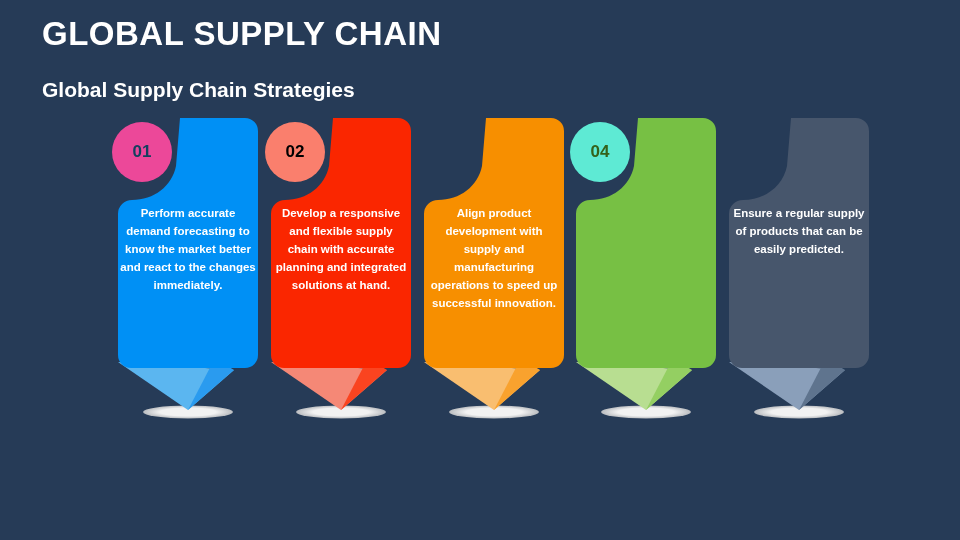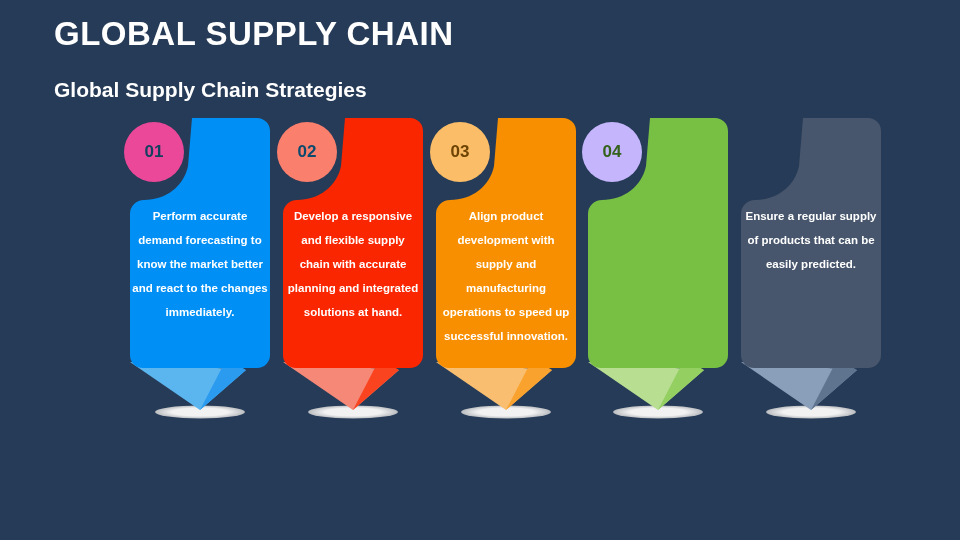--- a/index.html
+++ b/index.html
@@ -2,21 +2,21 @@
 <html><head>
 <meta charset="utf-8">
 <style>
   html,body{margin:0;padding:0;}
   body{
     width:960px;height:540px;overflow:hidden;
     background:#263b57;
     font-family:"Liberation Sans", sans-serif;
     position:relative;
   }
-  #stage{position:absolute;left:16px;top:0;width:808px;height:540px;}
+  #stage{position:absolute;left:4px;top:0;width:808px;height:540px;}
 
   
   .hdr{position:absolute;left:38px;top:14px;}
   .hdr .t{
     font-size:33px;font-weight:bold;color:#ffffff;
     letter-spacing:0.5px;line-height:40px;white-space:nowrap;
   }
   .hdr .s{
     font-size:21px;font-weight:bold;color:#ffffff;
     line-height:28px;white-space:nowrap;margin-top:22px;
@@ -28,21 +28,21 @@
   .circle{
     position:absolute;left:0px;top:4px;
     width:60px;height:60px;border-radius:50%;
     display:flex;align-items:center;justify-content:center;
     font-size:17px;font-weight:bold;
     z-index:4;
   }
   .txt{
     position:absolute;left:8px;top:86px;width:136px;
     text-align:center;color:#ffffff;
-    font-size:11.5px;font-weight:bold;line-height:24px;
+    font-size:11.5px;font-weight:bold;line-height:18px;
     z-index:3;
   }
 </style>
 </head>
 <body>
 
 <div id="stage">
 
   <div class="hdr">
     <div class="t">GLOBAL SUPPLY CHAIN</div>
@@ -74,53 +74,53 @@
               <stop offset="100%" stop-color="#b9bcc0"></stop>
             </radialGradient>
             <clipPath id="clg1">
               <path d="M 68,0 H 133 a 13,13 0 0 1 13,13 V 237 a 13,13 0 0 1 -13,13 H 19 a 13,13 0 0 1 -13,-13 V 96 a 14,14 0 0 1 14,-14 c 22,0 40,-14 44,-34 Z"></path>
             </clipPath>
           </defs>
           <ellipse cx="76" cy="294" rx="45" ry="6.5" fill="url(#shg1)"></ellipse>
           <path d="M 6,244 L 122,252 L 76,292 Z" fill="#f58876"></path>
           <path d="M 103,240 L 122,252 L 76,292 Z" fill="#fa4420"></path>
           <path d="M 68,0 H 133 a 13,13 0 0 1 13,13 V 237 a 13,13 0 0 1 -13,13 H 19 a 13,13 0 0 1 -13,-13 V 96 a 14,14 0 0 1 14,-14 c 22,0 40,-14 44,-34 Z" fill="#fa2600"></path>
-        </svg><div class="circle" style="background: rgb(250, 127, 109); color: #0c4a6e;">02</div><div class="txt">Develop a responsive and flexible supply chain with accurate planning and integrated solutions at hand.</div></div>
+        </svg><div class="circle" style="background: rgb(250, 127, 109); color: #000000;">02</div><div class="txt">Develop a responsive and flexible supply chain with accurate planning and integrated solutions at hand.</div></div>
       <div class="card" style="left: 414px;"><svg width="152" height="310" viewBox="0 0 152 310">
           <defs>
             <radialGradient id="shg2" cx="50%" cy="50%" r="50%">
               <stop offset="0%" stop-color="#f2f2f2"></stop>
               <stop offset="62%" stop-color="#f2f2f2"></stop>
               <stop offset="100%" stop-color="#b9bcc0"></stop>
             </radialGradient>
             <clipPath id="clg2">
               <path d="M 68,0 H 133 a 13,13 0 0 1 13,13 V 237 a 13,13 0 0 1 -13,13 H 19 a 13,13 0 0 1 -13,-13 V 96 a 14,14 0 0 1 14,-14 c 22,0 40,-14 44,-34 Z"></path>
             </clipPath>
           </defs>
           <ellipse cx="76" cy="294" rx="45" ry="6.5" fill="url(#shg2)"></ellipse>
           <path d="M 6,244 L 122,252 L 76,292 Z" fill="#f9be70"></path>
           <path d="M 103,240 L 122,252 L 76,292 Z" fill="#f9a22e"></path>
           <path d="M 68,0 H 133 a 13,13 0 0 1 13,13 V 237 a 13,13 0 0 1 -13,13 H 19 a 13,13 0 0 1 -13,-13 V 96 a 14,14 0 0 1 14,-14 c 22,0 40,-14 44,-34 Z" fill="#f78f00"></path>
-        </svg><div class="circle" style="background: rgb(251, 189, 103); color: rgb(110, 68, 5);">03</div><div class="txt">Align product development with supply and manufacturing operations to speed up successful innovation.</div></div>
+        </svg><div class="txt">Align product development with supply and manufacturing operations to speed up successful innovation.</div></div>
       <div class="card" style="left: 566px;"><svg width="152" height="310" viewBox="0 0 152 310">
           <defs>
             <radialGradient id="shg3" cx="50%" cy="50%" r="50%">
               <stop offset="0%" stop-color="#f2f2f2"></stop>
               <stop offset="62%" stop-color="#f2f2f2"></stop>
               <stop offset="100%" stop-color="#b9bcc0"></stop>
             </radialGradient>
             <clipPath id="clg3">
               <path d="M 68,0 H 133 a 13,13 0 0 1 13,13 V 237 a 13,13 0 0 1 -13,13 H 19 a 13,13 0 0 1 -13,-13 V 96 a 14,14 0 0 1 14,-14 c 22,0 40,-14 44,-34 Z"></path>
             </clipPath>
           </defs>
           <ellipse cx="76" cy="294" rx="45" ry="6.5" fill="url(#shg3)"></ellipse>
           <path d="M 6,244 L 122,252 L 76,292 Z" fill="#b8de91"></path>
           <path d="M 103,240 L 122,252 L 76,292 Z" fill="#94cf62"></path>
           <path d="M 68,0 H 133 a 13,13 0 0 1 13,13 V 237 a 13,13 0 0 1 -13,13 H 19 a 13,13 0 0 1 -13,-13 V 96 a 14,14 0 0 1 14,-14 c 22,0 40,-14 44,-34 Z" fill="#77c044"></path>
-        </svg><div class="circle" style="background: #c4b5fd; color: rgb(52, 98, 26);">04</div></div>
+        </svg><div class="circle" style="background: #5eead4; color: rgb(52, 98, 26);">04</div></div>
       <div class="card" style="left: 719px;"><svg width="152" height="310" viewBox="0 0 152 310">
           <defs>
             <radialGradient id="shg4" cx="50%" cy="50%" r="50%">
               <stop offset="0%" stop-color="#f2f2f2"></stop>
               <stop offset="62%" stop-color="#f2f2f2"></stop>
               <stop offset="100%" stop-color="#b9bcc0"></stop>
             </radialGradient>
             <clipPath id="clg4">
               <path d="M 68,0 H 133 a 13,13 0 0 1 13,13 V 237 a 13,13 0 0 1 -13,13 H 19 a 13,13 0 0 1 -13,-13 V 96 a 14,14 0 0 1 14,-14 c 22,0 40,-14 44,-34 Z"></path>
             </clipPath>

